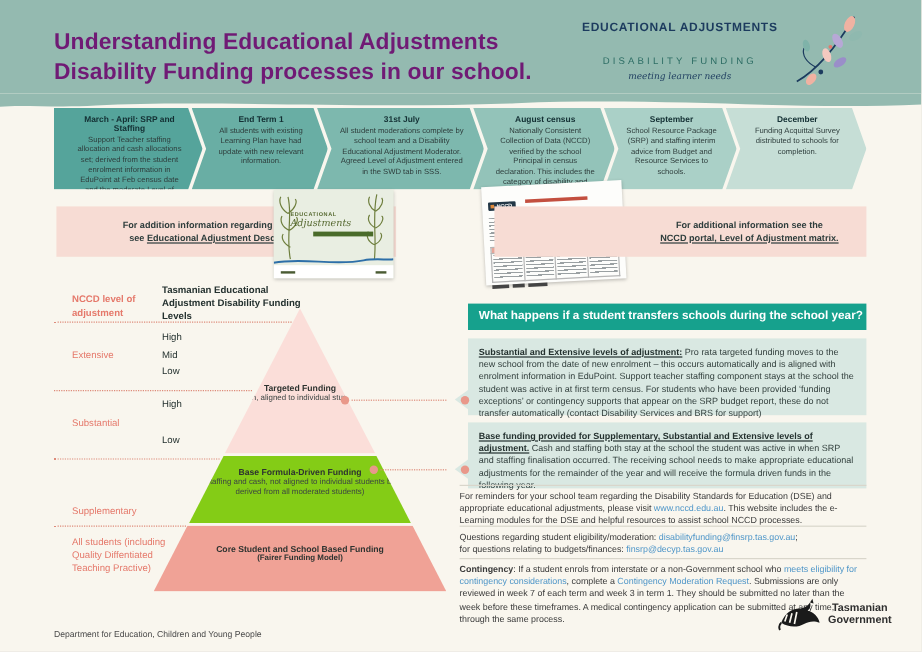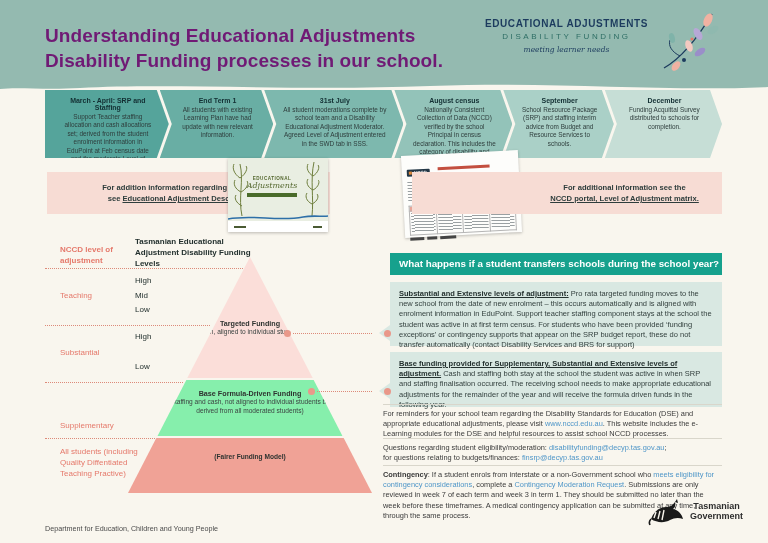--- a/index.html
+++ b/index.html
@@ -7,39 +7,39 @@
   .page {
     position:relative; width:768px; height:543px; overflow:hidden;
     background:#f9f6ee; font-family:"Liberation Sans", sans-serif; color:#3a3a3a;
   }
   
   .hdr { position:absolute; left:0; top:0; width:768px; height:78px; }
   .wave { position:absolute; left:0; top:78px; width:768px; height:16px; display:block; }
   .title { position:absolute; left:45px; top:23px; font-size:19px; font-weight:700; color:#701a75; line-height:1.32; letter-spacing:.1px; }
   .logo { position:absolute; right:120px; top:18px; text-align:center; }
   .logo .l1 { font-size:10px; font-weight:700; color:#1c3b5e; letter-spacing:.6px; }
-  .logo .l2 { font-size:8px; color:#2e6e65; letter-spacing:2.6px; margin-top:3px; }
+  .logo .l2 { font-size:8px; color:#2e6e65; letter-spacing:2.6px; margin-top:17px; }
   .logo .l3 { font-size:7.5px; color:#1c3b5e; font-style:italic; font-family:"DejaVu Serif", serif; margin-top:4px; }
   .sprig { position:absolute; right:48px; top:8px; }
   
   .timeline { position:absolute; left:45px; top:90px; width:677px; height:68px; display:flex; }
   .seg { position:relative; height:68px; padding:7px 15px 4px 17px; text-align:center;
          clip-path:polygon(0 0, calc(100% - 12px) 0, 100% 50%, calc(100% - 12px) 100%, 0 100%, 12px 50%); }
   .seg.first { clip-path:polygon(0 0, calc(100% - 12px) 0, 100% 50%, calc(100% - 12px) 100%, 0 100%); }
   .seg + .seg { margin-left:-9px; }
   .seg .st { font-size:7px; font-weight:700; color:#132f33; margin-bottom:2px; }
   .seg .sb { font-size:6.4px; line-height:1.32; color:#2e3d3c; }
   
   .band { position:absolute; height:42px; display:flex; align-items:center; }
   .band .bt { width:100%; text-align:center; font-size:7.6px; font-weight:600; color:#2e3d3c; line-height:1.45; }
   .band a, .plink { color:#2e3d3c; font-weight:700; text-decoration:underline; cursor:pointer; }
   
   .doc1 { position:absolute; left:228px; top:158px; width:100px; height:74px; background:#e9eee2;
           box-shadow:0 1px 3px rgba(0,0,0,.25); overflow:hidden; }
-  .doc1 .c1 { position:absolute; left:0; top:0; width:88px; height:62px; text-align:center; }
+  .doc1 .c1 { position:absolute; left:14px; top:0; width:88px; height:62px; }
   .doc1 .t1 { margin-top:18px; font-size:4.6px; font-weight:700; letter-spacing:.5px; color:#55682f; }
   .doc1 .t2 { font-size:8px; font-style:italic; font-family:"DejaVu Serif", serif; color:#55682f; }
   .doc1 .ban { width:50px; height:4px; background:#4a6b2a; margin:3px auto 0; }
   .doc1 .strip { position:absolute; left:0; bottom:0; width:100px; height:11px; background:#fff; }
   .doc1 .mark { position:absolute; bottom:4px; height:2px; background:#4a5b33; }
   .doc2 { position:absolute; left:403px; top:153px; width:117px; height:82px; background:#fdfdfb;
           box-shadow:0 1px 3px rgba(0,0,0,.25); transform:rotate(-3deg); padding:5px; }
   .badge { display:inline-block; background:#233746; color:#fff; font-size:4.5px; font-weight:700;
            padding:1px 3px 1px 2px; border-radius:1px; }
   .badge .sq { display:inline-block; width:3px; height:3px; background:#e08a3c; margin-right:2px; }
@@ -220,45 +220,46 @@
   </div>
 
   <div class="lblcol sal" style="left:60px; top:245px; width:78px; font-weight:700;">NCCD level of adjustment</div>
   <div class="lblcol" style="left:135px; top:237px; width:118px; font-weight:700; color:#24312f;">Tasmanian Educational Adjustment Disability Funding Levels</div>
 
   <div class="dots" style="left:45px; top:268px; width:198px;"></div>
   <div class="dots" style="left:45px; top:325px; width:165px;"></div>
   <div class="dots" style="left:45px; top:382px; width:138px;"></div>
   <div class="dots" style="left:45px; top:438px; width:110px;"></div>
 
-  <div class="lblcol sal" style="left:60px; top:291px;">Teaching</div>
+  <div class="lblcol sal" style="left:60px; top:291px;">Extensive</div>
   <div class="lblcol" style="left:135px; top:276px; color:#24312f;">High</div>
   <div class="lblcol" style="left:135px; top:291px; color:#24312f;">Mid</div>
   <div class="lblcol" style="left:135px; top:305px; color:#24312f;">Low</div>
   <div class="lblcol" style="left:135px; top:332px; color:#24312f;">High</div>
   <div class="lblcol sal" style="left:60px; top:348px;">Substantial</div>
   <div class="lblcol" style="left:135px; top:362px; color:#24312f;">Low</div>
   <div class="lblcol sal" style="left:60px; top:421px;">Supplementary</div>
   <div class="lblcol sal" style="left:60px; top:447px; width:95px;">All students (including Quality Diffentiated Teaching Practive)</div>
 
   <div class="pyr">
     <div class="tier tier1" style="background-color: rgb(251, 222, 217);">
       <div class="tx">
         <div class="tt">Targeted Funding</div>
         <div class="ts">(Cash, aligned to individual students)</div>
       </div>
     </div>
-    <div class="tier tier2" style="background-color: #86efac;">
+    <div class="tier tier2" style="background-color: #84cc16;">
       <div class="tx">
         <div class="tt">Base Formula-Driven Funding</div>
         <div class="ts">(Staffing and cash, not aligned to individual students but derived from all moderated students)</div>
       </div>
     </div>
     <div class="tier tier3" style="background-color: rgb(240, 162, 150);">
       <div class="tx">
+        <div class="tt">Core Student and School Based Funding</div>
         <div class="ts">(Fairer Funding Model)</div>
       </div>
     </div>
   </div>
 
   <div class="cdot" style="left:284px; top:330px;"></div>
   <div class="conn" style="left:293px; top:333px; width:79px;"></div>
   <div class="cdot" style="left:308px; top:388px;"></div>
   <div class="conn" style="left:317px; top:391px; width:55px;"></div>
 
@@ -276,21 +277,21 @@
     <b>Base funding provided for Supplementary, Substantial and Extensive levels of adjustment.</b><span> Cash and staffing both stay at the school the student was active in when SRP and staffing finalisation occurred. The receiving school needs to make appropriate educational adjustments for the remainder of the year and will receive the formula driven funds in the following year.</span>
   </div>
 
   <div class="sep" style="top:404px;"></div>
   <div class="para" style="top:409px;">
     <span>For reminders for your school team regarding the Disability Standards for Education (DSE) and appropriate educational adjustments, please visit </span><span class="blue">www.nccd.edu.au</span><span>. This website includes the e-Learning modules for the DSE and helpful resources to assist school NCCD processes.</span>
   </div>
 
   <div class="sep" style="top:438px;"></div>
   <div class="para" style="top:443px;">
-    <span>Questions regarding student eligibility/moderation: </span><span class="blue">disabilityfunding@decyp.tas.gov.au</span><span>;</span><br>
+    <span>Questions regarding student eligibility/moderation: </span><span class="blue">disabilityfunding@finsrp.tas.gov.au</span><span>;</span><br>
     <span>for questions relating to budgets/finances: </span><span class="blue">finsrp@decyp.tas.gov.au</span>
   </div>
 
   <div class="sep" style="top:465px;"></div>
   <div class="para" style="top:470px;">
     <b>Contingency</b><span>: If a student enrols from interstate or a non-Government school who </span><span class="blue">meets eligibility for contingency considerations</span><span>, complete a </span><span class="blue">Contingency Moderation Request</span><span>. Submissions are only reviewed in week 7 of each term and week 3 in term 1. They should be submitted no later than the week before these timeframes. A medical contingency application can be submitted at any time, through the same process.</span>
   </div>
 
   <div class="dept">Department for Education, Children and Young People</div>
   <div class="gov">

